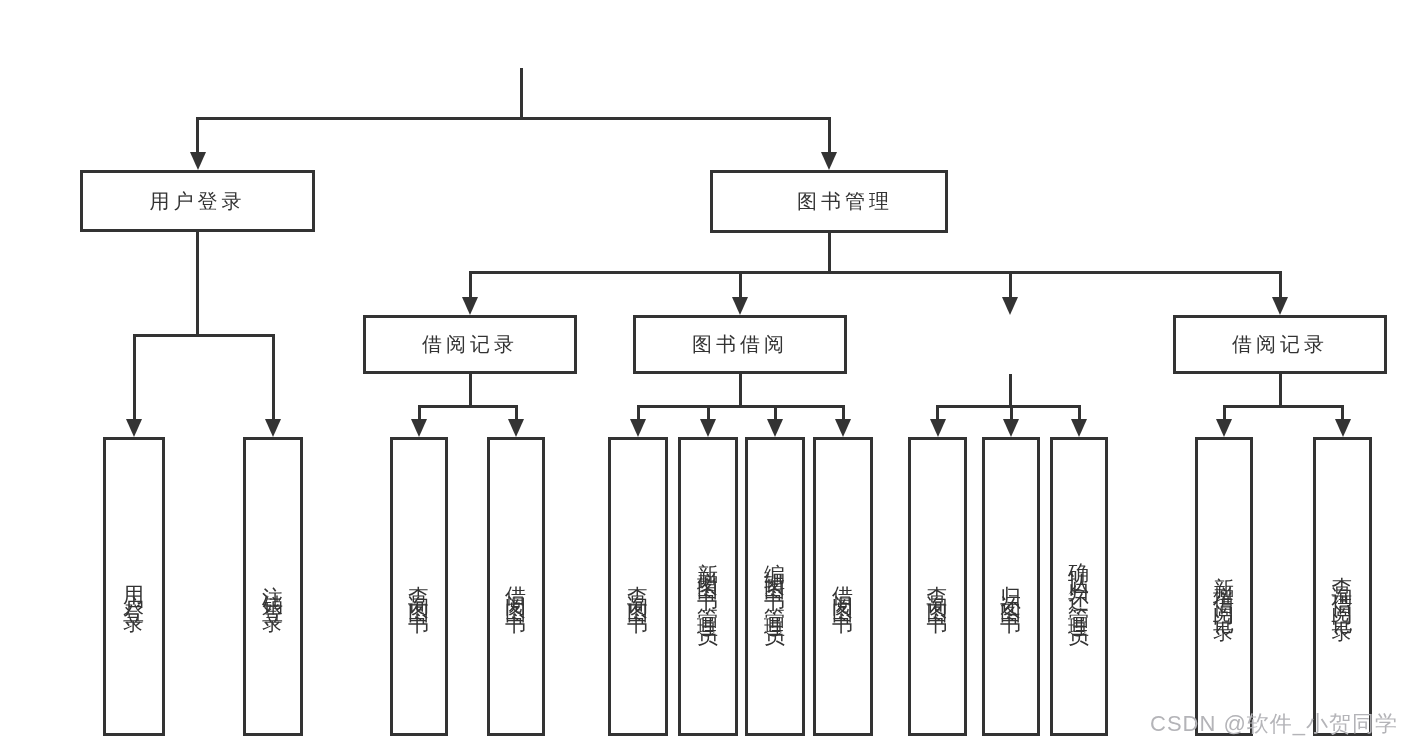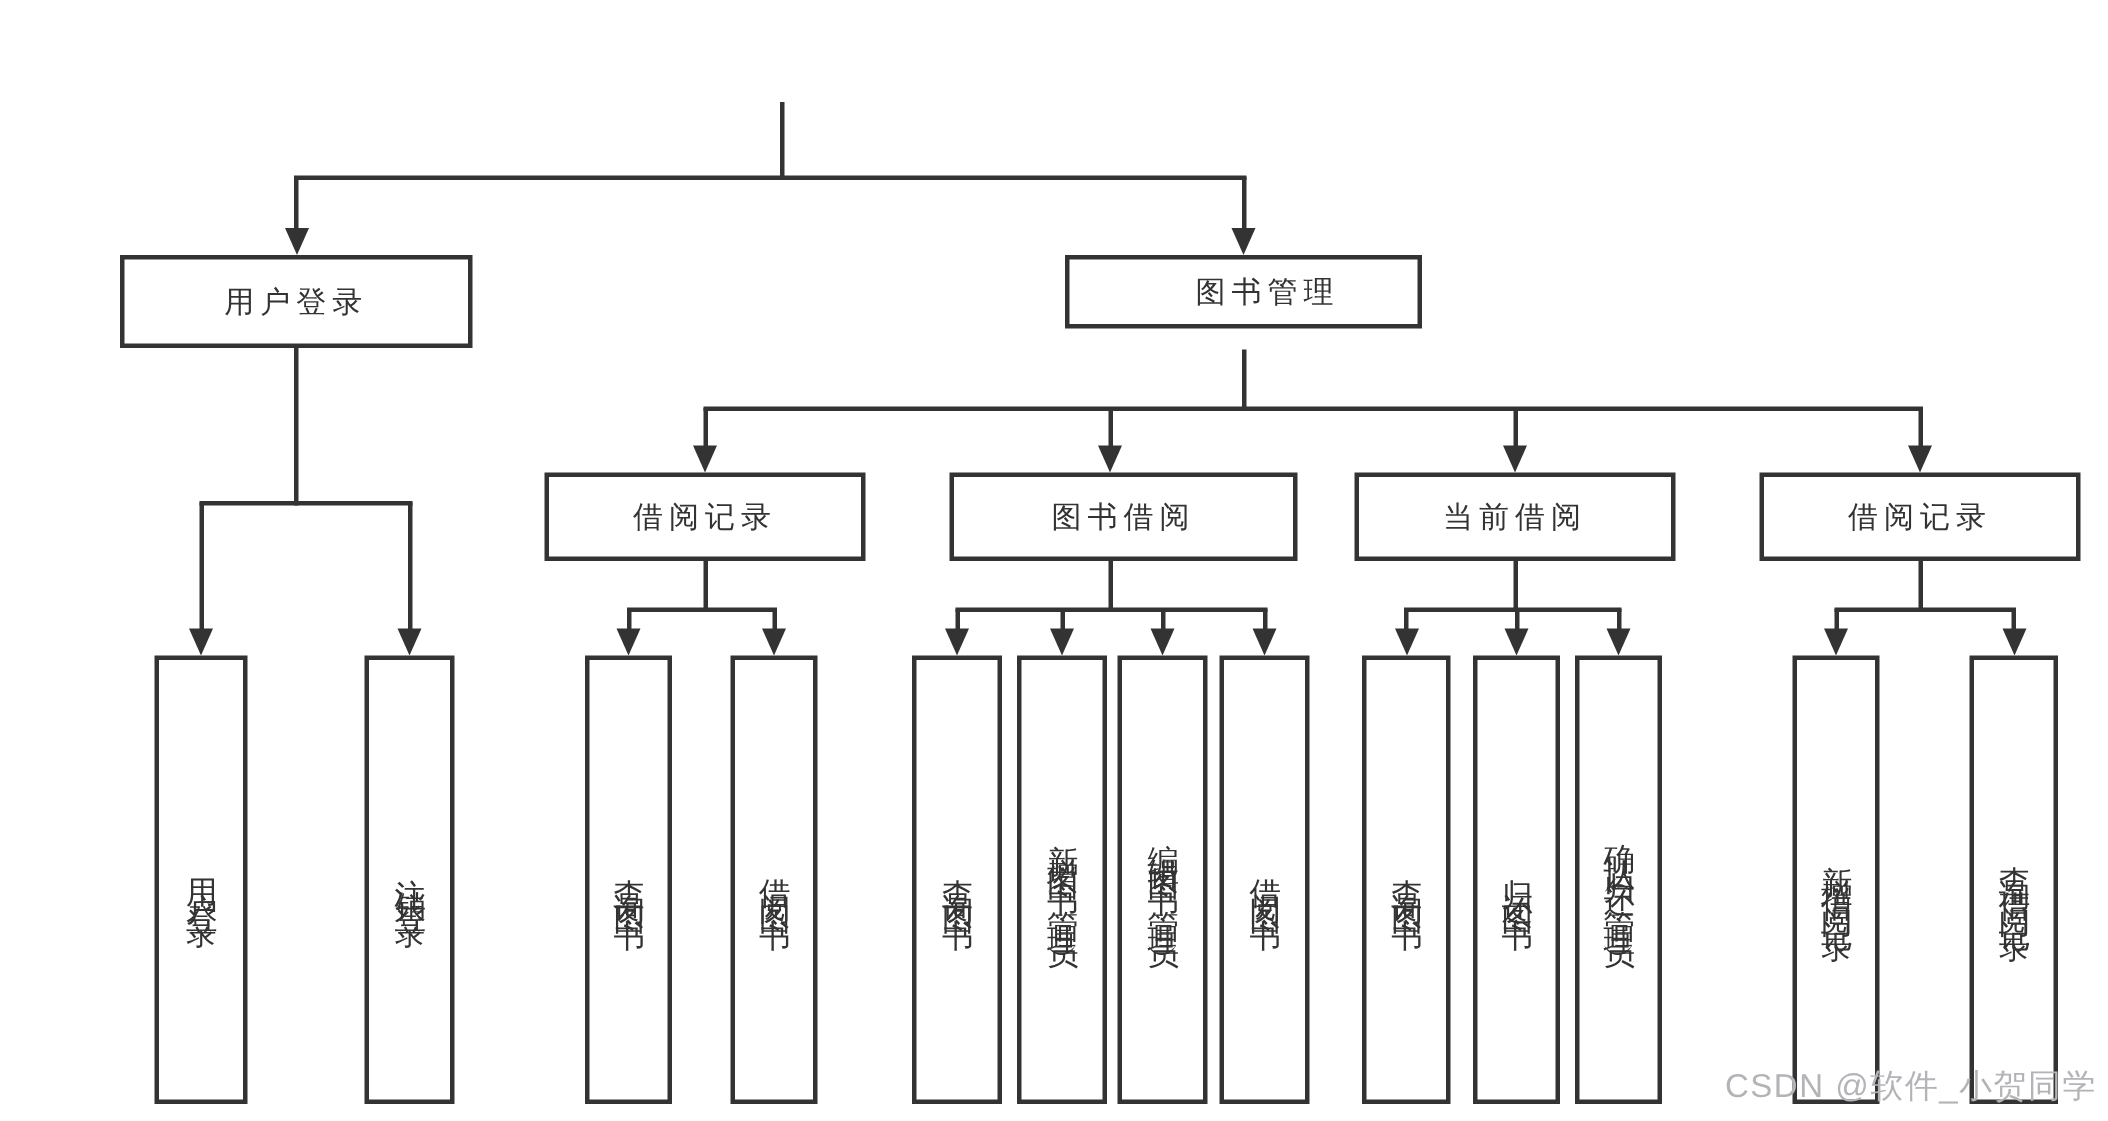--- a/index.html
+++ b/index.html
@@ -69,39 +69,39 @@
     </div>
     <div class="box v" style="left: 243px; top: 437px; width: 60px; height: 299px; background: rgb(255, 255, 255); border-color: rgb(51, 51, 51); color: rgb(51, 51, 51);">
       <span class="lbl">注销登录</span>
     </div>
     <div class="cline" style="left: 196px; top: 232px; width: 3px; height: 104.5px; background: rgb(51, 51, 51);"></div>
     <div class="cline" style="left: 132.5px; top: 333.5px; width: 142px; height: 3px; background: rgb(51, 51, 51);"></div>
     <div class="cline" style="left: 132.5px; top: 335px; width: 3px; height: 87px; background: rgb(51, 51, 51);"></div>
     <div class="arrowhead" style="left: 126px; top: 419px; border-top-color: rgb(51, 51, 51);"></div>
     <div class="cline" style="left: 271.5px; top: 335px; width: 3px; height: 87px; background: rgb(51, 51, 51);"></div>
     <div class="arrowhead" style="left: 265px; top: 419px; border-top-color: rgb(51, 51, 51);"></div>
-    <div class="box h" style="left: 710px; top: 170px; width: 238px; height: 49px; background: rgb(255, 255, 255); border-color: rgb(51, 51, 51); color: rgb(51, 51, 51); padding-left: 32px;">
+    <div class="box h" style="left: 710px; top: 170px; width: 238px; height: 63px; background: rgb(255, 255, 255); border-color: rgb(51, 51, 51); color: rgb(51, 51, 51); padding-left: 32px;">
       <span class="lbl">图书管理</span>
     </div>
     <div class="box h" style="left: 363px; top: 315px; width: 214px; height: 59px; background: rgb(255, 255, 255); border-color: rgb(51, 51, 51); color: rgb(51, 51, 51);">
       <span class="lbl">借阅记录</span>
     </div>
     <div class="box v" style="left: 390px; top: 437px; width: 58px; height: 299px; background: rgb(255, 255, 255); border-color: rgb(51, 51, 51); color: rgb(51, 51, 51);">
       <span class="lbl">查询图书</span>
     </div>
     <div class="box v" style="left: 487px; top: 437px; width: 58px; height: 299px; background: rgb(255, 255, 255); border-color: rgb(51, 51, 51); color: rgb(51, 51, 51);">
       <span class="lbl">借阅图书</span>
     </div>
     <div class="cline" style="left: 468.5px; top: 374px; width: 3px; height: 33.5px; background: rgb(51, 51, 51);"></div>
     <div class="cline" style="left: 417.5px; top: 404.5px; width: 100px; height: 3px; background: rgb(51, 51, 51);"></div>
     <div class="cline" style="left: 417.5px; top: 406px; width: 3px; height: 16px; background: rgb(51, 51, 51);"></div>
     <div class="arrowhead" style="left: 411px; top: 419px; border-top-color: rgb(51, 51, 51);"></div>
     <div class="cline" style="left: 514.5px; top: 406px; width: 3px; height: 16px; background: rgb(51, 51, 51);"></div>
     <div class="arrowhead" style="left: 508px; top: 419px; border-top-color: rgb(51, 51, 51);"></div>
-    <div class="box h" style="left: 633px; top: 315px; width: 232px; height: 59px; background: rgb(255, 255, 255); border-color: rgb(51, 51, 51); color: rgb(51, 51, 51);">
+    <div class="box h" style="left: 633px; top: 315px; width: 214px; height: 59px; background: rgb(255, 255, 255); border-color: rgb(51, 51, 51); color: rgb(51, 51, 51);">
       <span class="lbl">图书借阅</span>
     </div>
     <div class="box v" style="left: 608px; top: 437px; width: 60px; height: 299px; background: rgb(255, 255, 255); border-color: rgb(51, 51, 51); color: rgb(51, 51, 51);">
       <span class="lbl">查询图书</span>
     </div>
     <div class="box v" style="left: 678px; top: 437px; width: 60px; height: 299px; background: rgb(255, 255, 255); border-color: rgb(51, 51, 51); color: rgb(51, 51, 51);">
       <span class="lbl">新增图书（管理员）</span>
     </div>
     <div class="box v" style="left: 745px; top: 437px; width: 60px; height: 299px; background: rgb(255, 255, 255); border-color: rgb(51, 51, 51); color: rgb(51, 51, 51);">
       <span class="lbl">编辑图书（管理员）</span>
@@ -112,23 +112,20 @@
     <div class="cline" style="left: 738.5px; top: 374px; width: 3px; height: 33.5px; background: rgb(51, 51, 51);"></div>
     <div class="cline" style="left: 636.5px; top: 404.5px; width: 208px; height: 3px; background: rgb(51, 51, 51);"></div>
     <div class="cline" style="left: 636.5px; top: 406px; width: 3px; height: 16px; background: rgb(51, 51, 51);"></div>
     <div class="arrowhead" style="left: 630px; top: 419px; border-top-color: rgb(51, 51, 51);"></div>
     <div class="cline" style="left: 706.5px; top: 406px; width: 3px; height: 16px; background: rgb(51, 51, 51);"></div>
     <div class="arrowhead" style="left: 700px; top: 419px; border-top-color: rgb(51, 51, 51);"></div>
     <div class="cline" style="left: 773.5px; top: 406px; width: 3px; height: 16px; background: rgb(51, 51, 51);"></div>
     <div class="arrowhead" style="left: 767px; top: 419px; border-top-color: rgb(51, 51, 51);"></div>
     <div class="cline" style="left: 841.5px; top: 406px; width: 3px; height: 16px; background: rgb(51, 51, 51);"></div>
     <div class="arrowhead" style="left: 835px; top: 419px; border-top-color: rgb(51, 51, 51);"></div>
-    <div class="box h" style="left: 903px; top: 315px; width: 214px; height: 59px; background: rgb(255, 255, 255); border-color: rgb(51, 51, 51); color: rgb(51, 51, 51);">
-      <span class="lbl">当前借阅</span>
-    </div>
     <div class="box v" style="left: 908px; top: 437px; width: 59px; height: 299px; background: rgb(255, 255, 255); border-color: rgb(51, 51, 51); color: rgb(51, 51, 51);">
       <span class="lbl">查询图书</span>
     </div>
     <div class="box v" style="left: 982px; top: 437px; width: 58px; height: 299px; background: rgb(255, 255, 255); border-color: rgb(51, 51, 51); color: rgb(51, 51, 51);">
       <span class="lbl">归还图书</span>
     </div>
     <div class="box v" style="left: 1050px; top: 437px; width: 58px; height: 299px; background: rgb(255, 255, 255); border-color: rgb(51, 51, 51); color: rgb(51, 51, 51);">
       <span class="lbl">确认归还（管理员）</span>
     </div>
     <div class="cline" style="left: 1008.5px; top: 374px; width: 3px; height: 33.5px; background: rgb(51, 51, 51);"></div>

